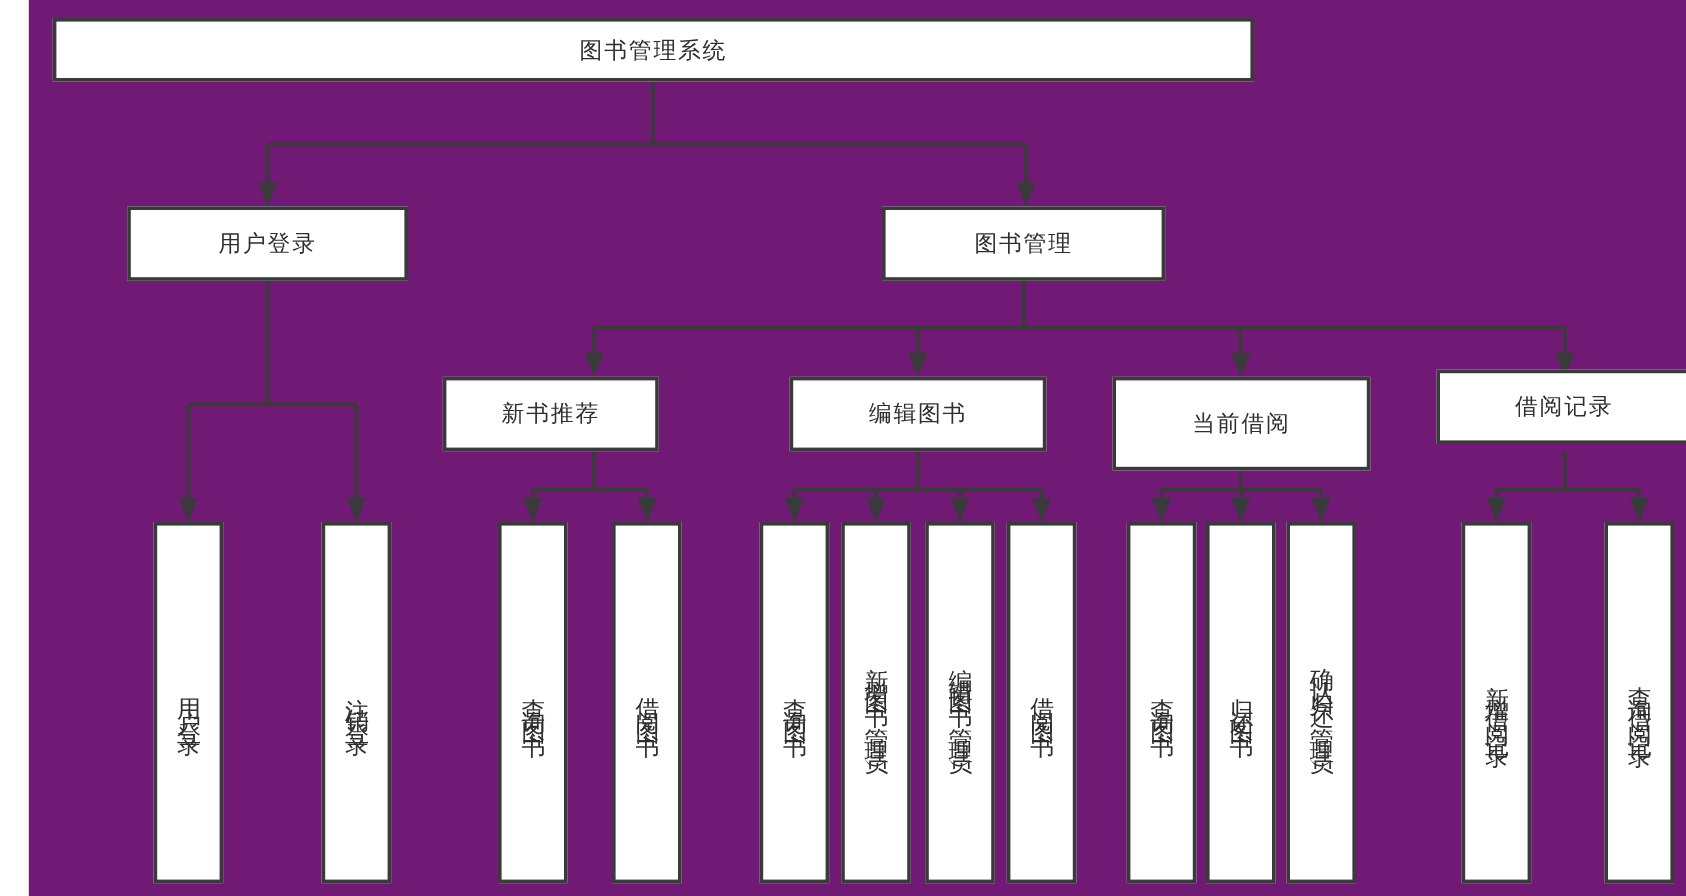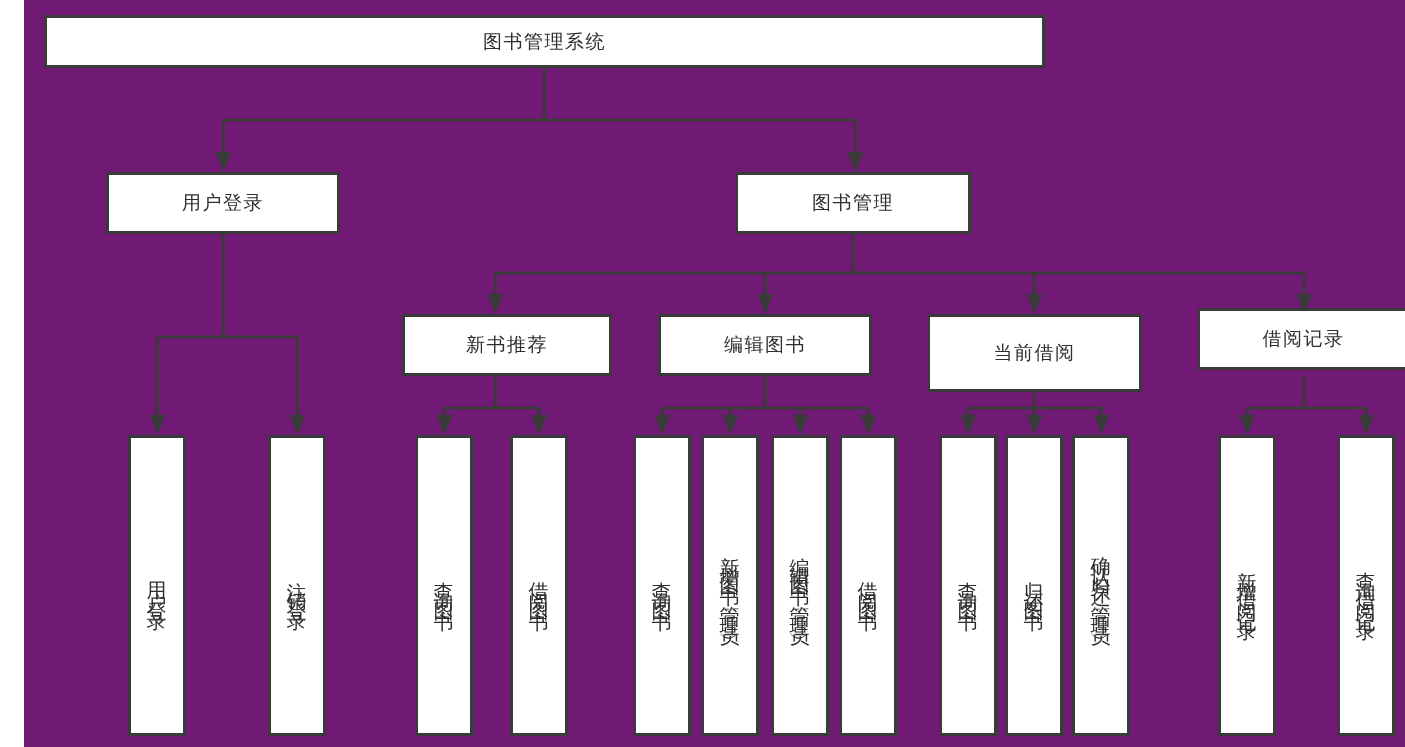--- a/index.html
+++ b/index.html
@@ -100,21 +100,21 @@
     <span>图书管理系统</span>
   </div>
 
   <div class="box hbox" style="left:82px;top:172px;width:234px;height:62px;">
     <span>用户登录</span>
   </div>
   <div class="box hbox" style="left:711px;top:172px;width:236px;height:62px;">
     <span>图书管理</span>
   </div>
 
-  <div class="box hbox" style="left:378px;top:314px;width:210px;height:62px;">
+  <div class="box hbox" style="left:345px;top:314px;width:180px;height:62px;">
     <span>新书推荐</span>
   </div>
   <div class="box hbox" style="left:634px;top:314px;width:214px;height:62px;">
     <span>编辑图书</span>
   </div>
   <div class="box hbox" style="left:903px;top:314px;width:215px;height:78px;">
     <span>当前借阅</span>
   </div>
   <div class="box hbox" style="left:1173px;top:308px;width:213px;height:62px;">
     <span>借阅记录</span>

